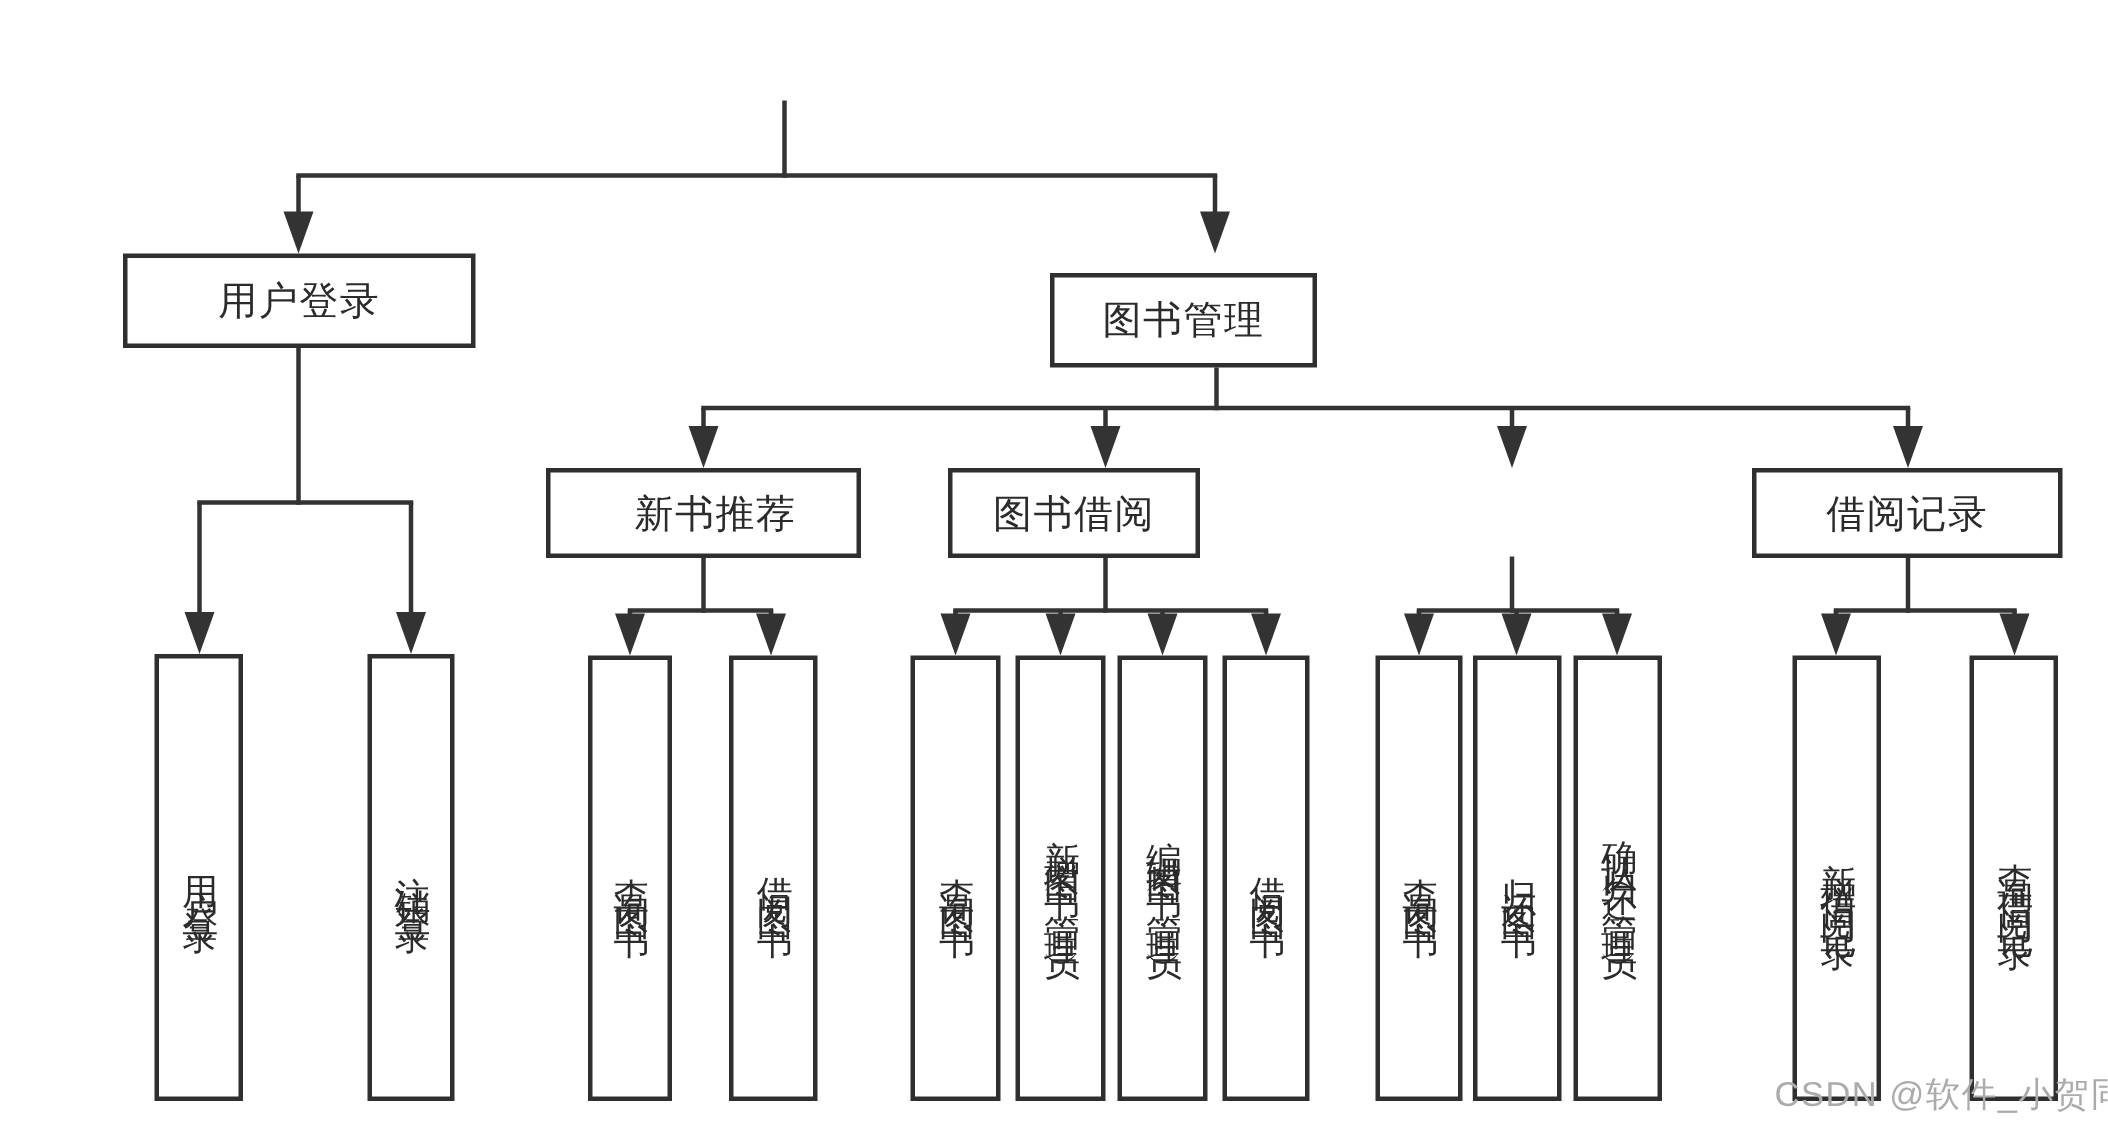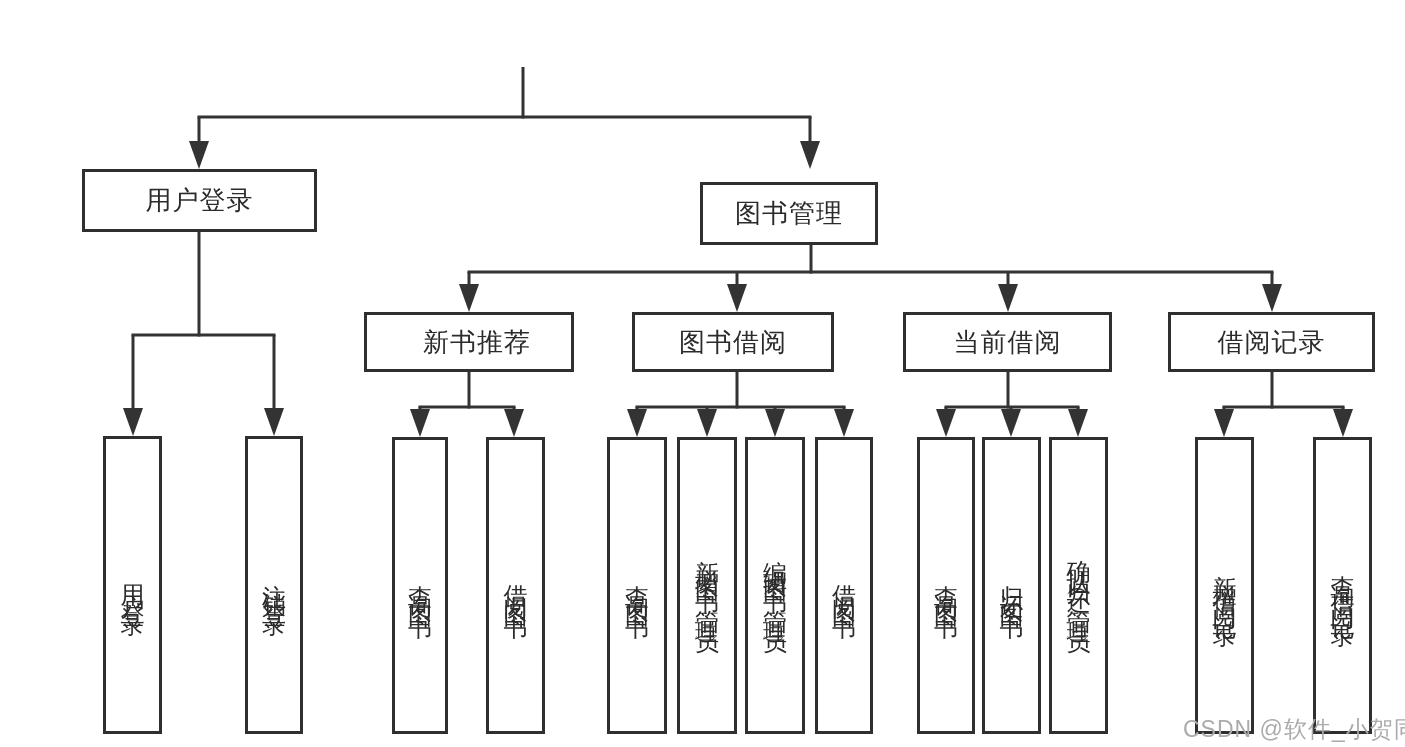--- a/index.html
+++ b/index.html
@@ -114,25 +114,22 @@
   <div class="node h-node" style="left:82px; top:169px; width:235px; height:63px;">
     <span>用户登录</span>
   </div>
   <div class="node h-node" style="left:700px; top:169px; width:178px; height:63px;margin-top:13px;">
     <span>图书管理</span>
   </div>
 
   <div class="node h-node" style="left:364px; top:312px; width:210px; height:60px;padding-left:16px;">
     <span>新书推荐</span>
   </div>
-  <div class="node h-node" style="left:632px; top:312px; width:202px; height:60px;">
+  <div class="node h-node" style="left:632px; top:312px; width:168px; height:60px;">
     <span>图书借阅</span>
-  </div>
-  <div class="node h-node" style="left:903px; top:312px; width:209px; height:60px;">
-    <span>当前借阅</span>
   </div>
   <div class="node h-node" style="left:1168px; top:312px; width:207px; height:60px;">
     <span>借阅记录</span>
   </div>
 
   <div class="node v-node" style="left:103px; top:436px; width:59px; height:298px;">
     <span class="vtext">用户登录</span>
   </div>
   <div class="node v-node" style="left:245px; top:436px; width:58px; height:298px;">
     <span class="vtext">注销登录</span>

